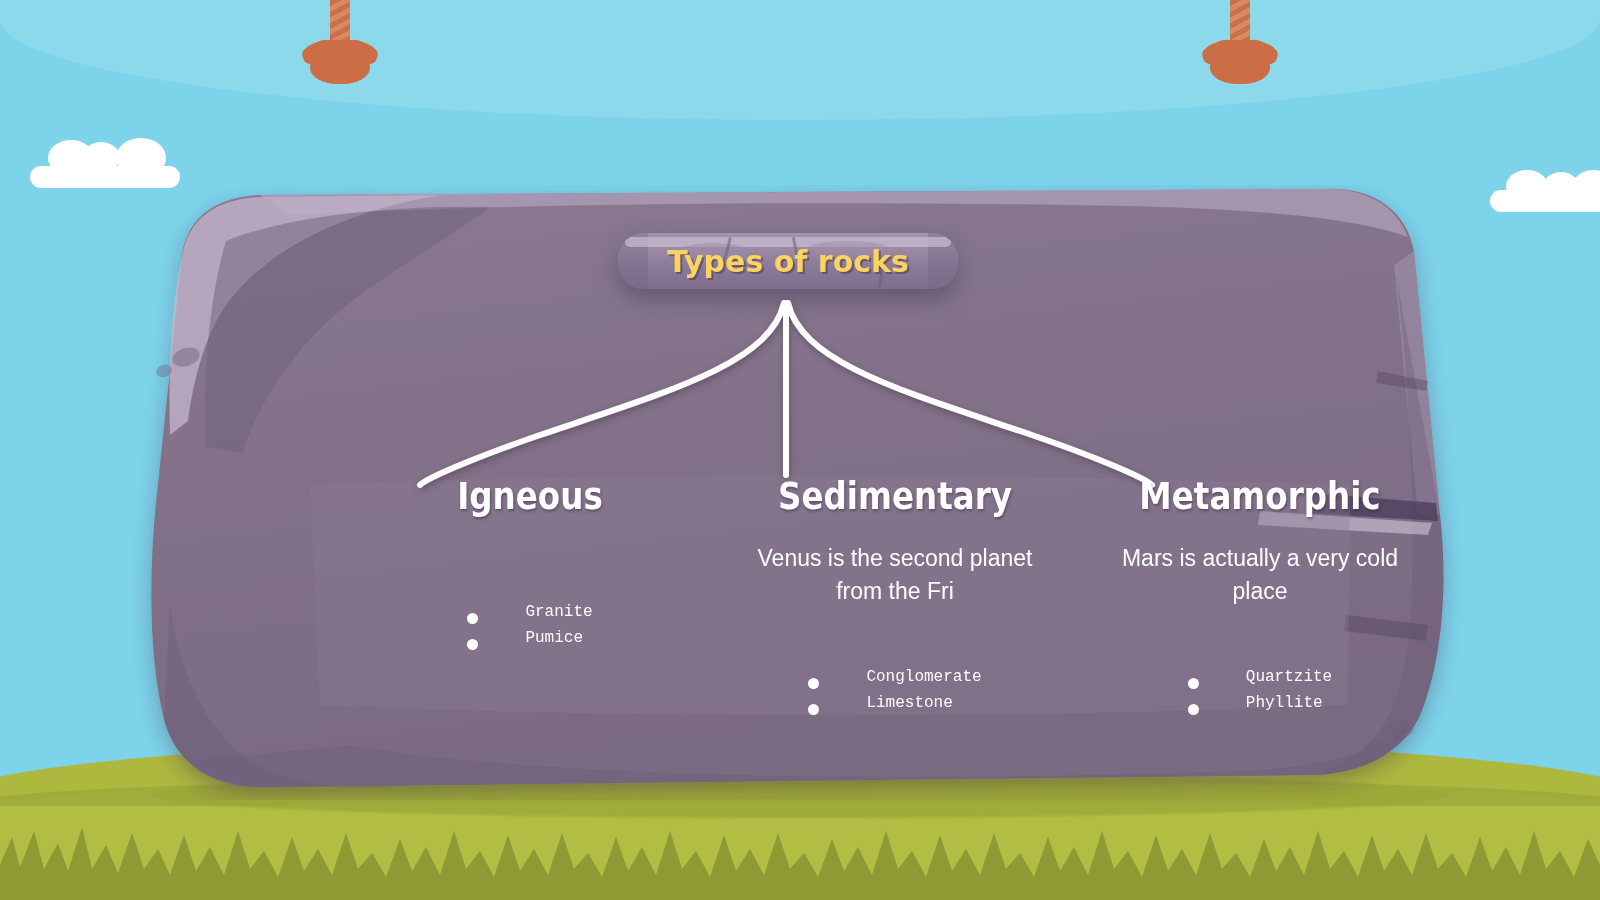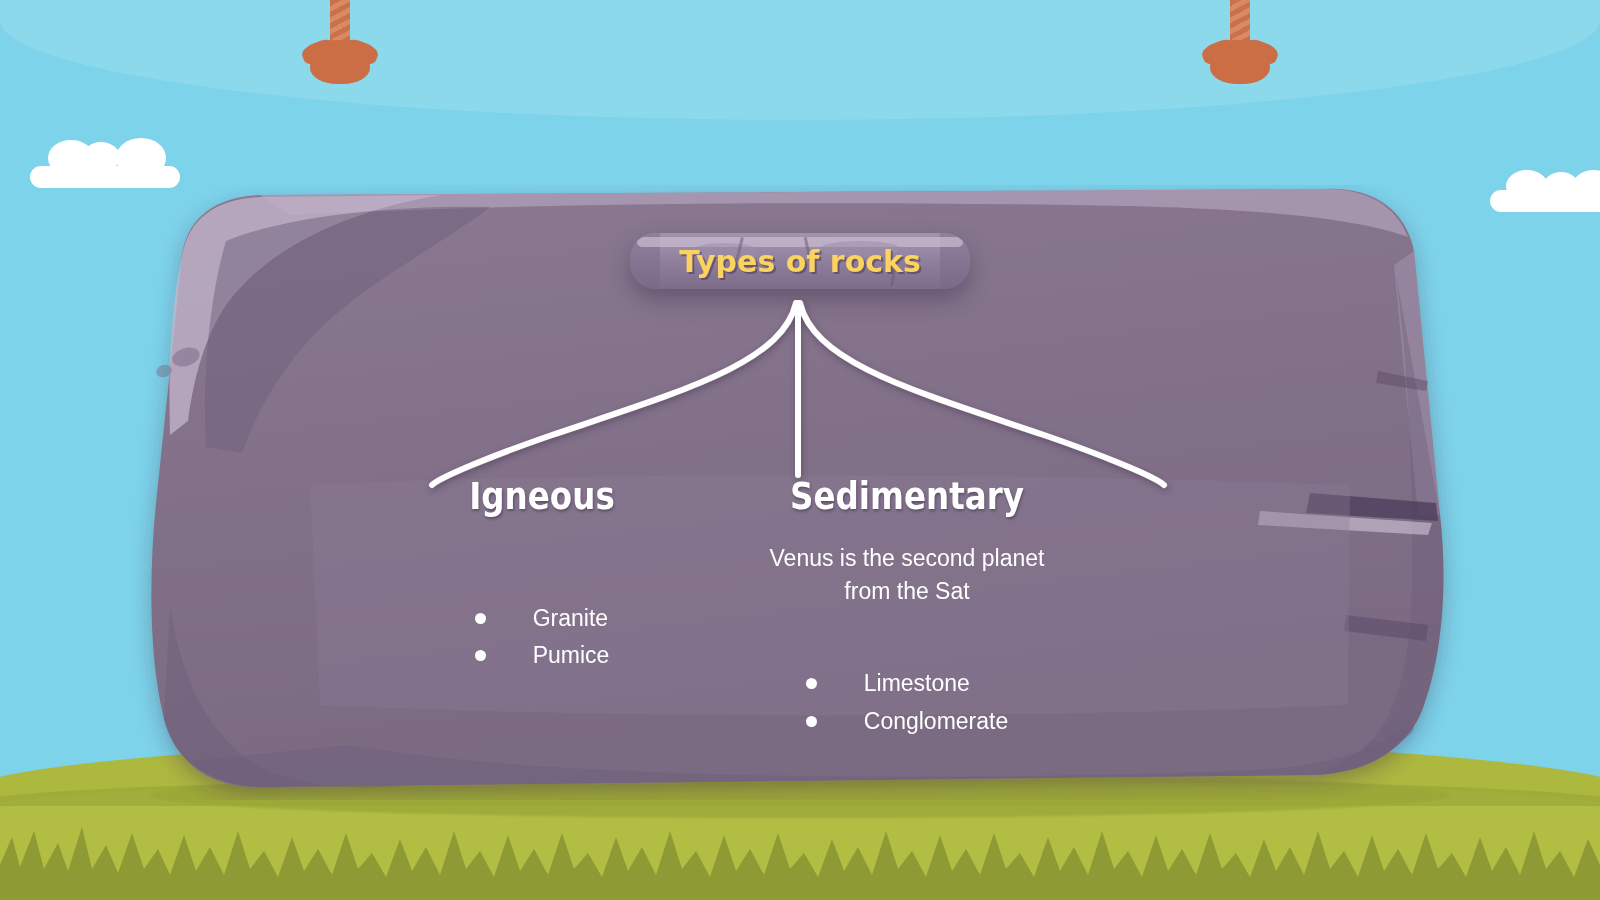--- a/index.html
+++ b/index.html
@@ -119,21 +119,21 @@
     transform:scaleX(.93);
     white-space:nowrap;
     z-index:5;
   }
 
   
   #slab-wrap { position:absolute; left:110px; top:185px; width:1360px; height:615px; }
   #slab-svg { position:absolute; left:0; top:0; }
 
   #slab-content {
-    position:absolute; left:12px; top:0; width:1360px; height:615px;
+    position:absolute; left:0; top:0; width:1360px; height:615px;
   }
 
   
   #types-banner {
     left:508px; top:48px; width:340px; height:56px; border-radius:26px;
     position:absolute;
   }
   #types-banner .rim-top { top:4px; height:10px; border-radius:14px; }
   #types-banner .cap { width:30px; border-radius:26px 0 0 26px; }
   #types-banner .cap.r { border-radius:0 26px 26px 0; }
@@ -170,22 +170,22 @@
   .col p {
     font-family:"Liberation Sans", sans-serif;
     font-size:23px; line-height:1.42; color:#fff;
     padding:0 28px;
   }
   .col ul {
     list-style:none; margin-top:58px;
     display:inline-block; text-align:left;
   }
   .col li {
-    font-family:Liberation Sans, sans-serif;
-    font-size:23px; color:#fff; line-height:1.62;
+    font-family:Liberation Mono, monospace;
+    font-size:16px; color:#fff; line-height:1.62;
     position:relative; padding-left:58px;
     white-space:nowrap;
   }
   .col li .dot {
     position:absolute; left:0; top:13px;
     width:11px; height:11px; border-radius:50%; background:#fff;
   }
 </style>
 </head>
 <body>
@@ -353,24 +353,32 @@
       <div class="col" id="col-0">
         <h3>Igneous</h3>
         <ul>
           <li><span class="dot"></span><span>Granite</span></li>
           <li><span class="dot"></span><span>Pumice</span></li>
         </ul>
       </div>
 
       <div class="col" id="col-1">
         <h3>Sedimentary</h3>
-        <p>Venus is the second planet from the Sat</p>
+        <p>Venus is the second planet from the Fri</p>
         <ul>
+          <li><span class="dot"></span><span>Conglomerate</span></li>
           <li><span class="dot"></span><span>Limestone</span></li>
-          <li><span class="dot"></span><span>Conglomerate</span></li>
         </ul>
       </div>
 
+      <div class="col" id="col-2">
+        <h3>Metamorphic</h3>
+        <p>Mars is actually a very cold place</p>
+        <ul>
+          <li><span class="dot"></span><span>Quartzite</span></li>
+          <li><span class="dot"></span><span>Phyllite</span></li>
+        </ul>
+      </div>
 
     </div>
   </div>
 
 </div>
 
 </body></html>

